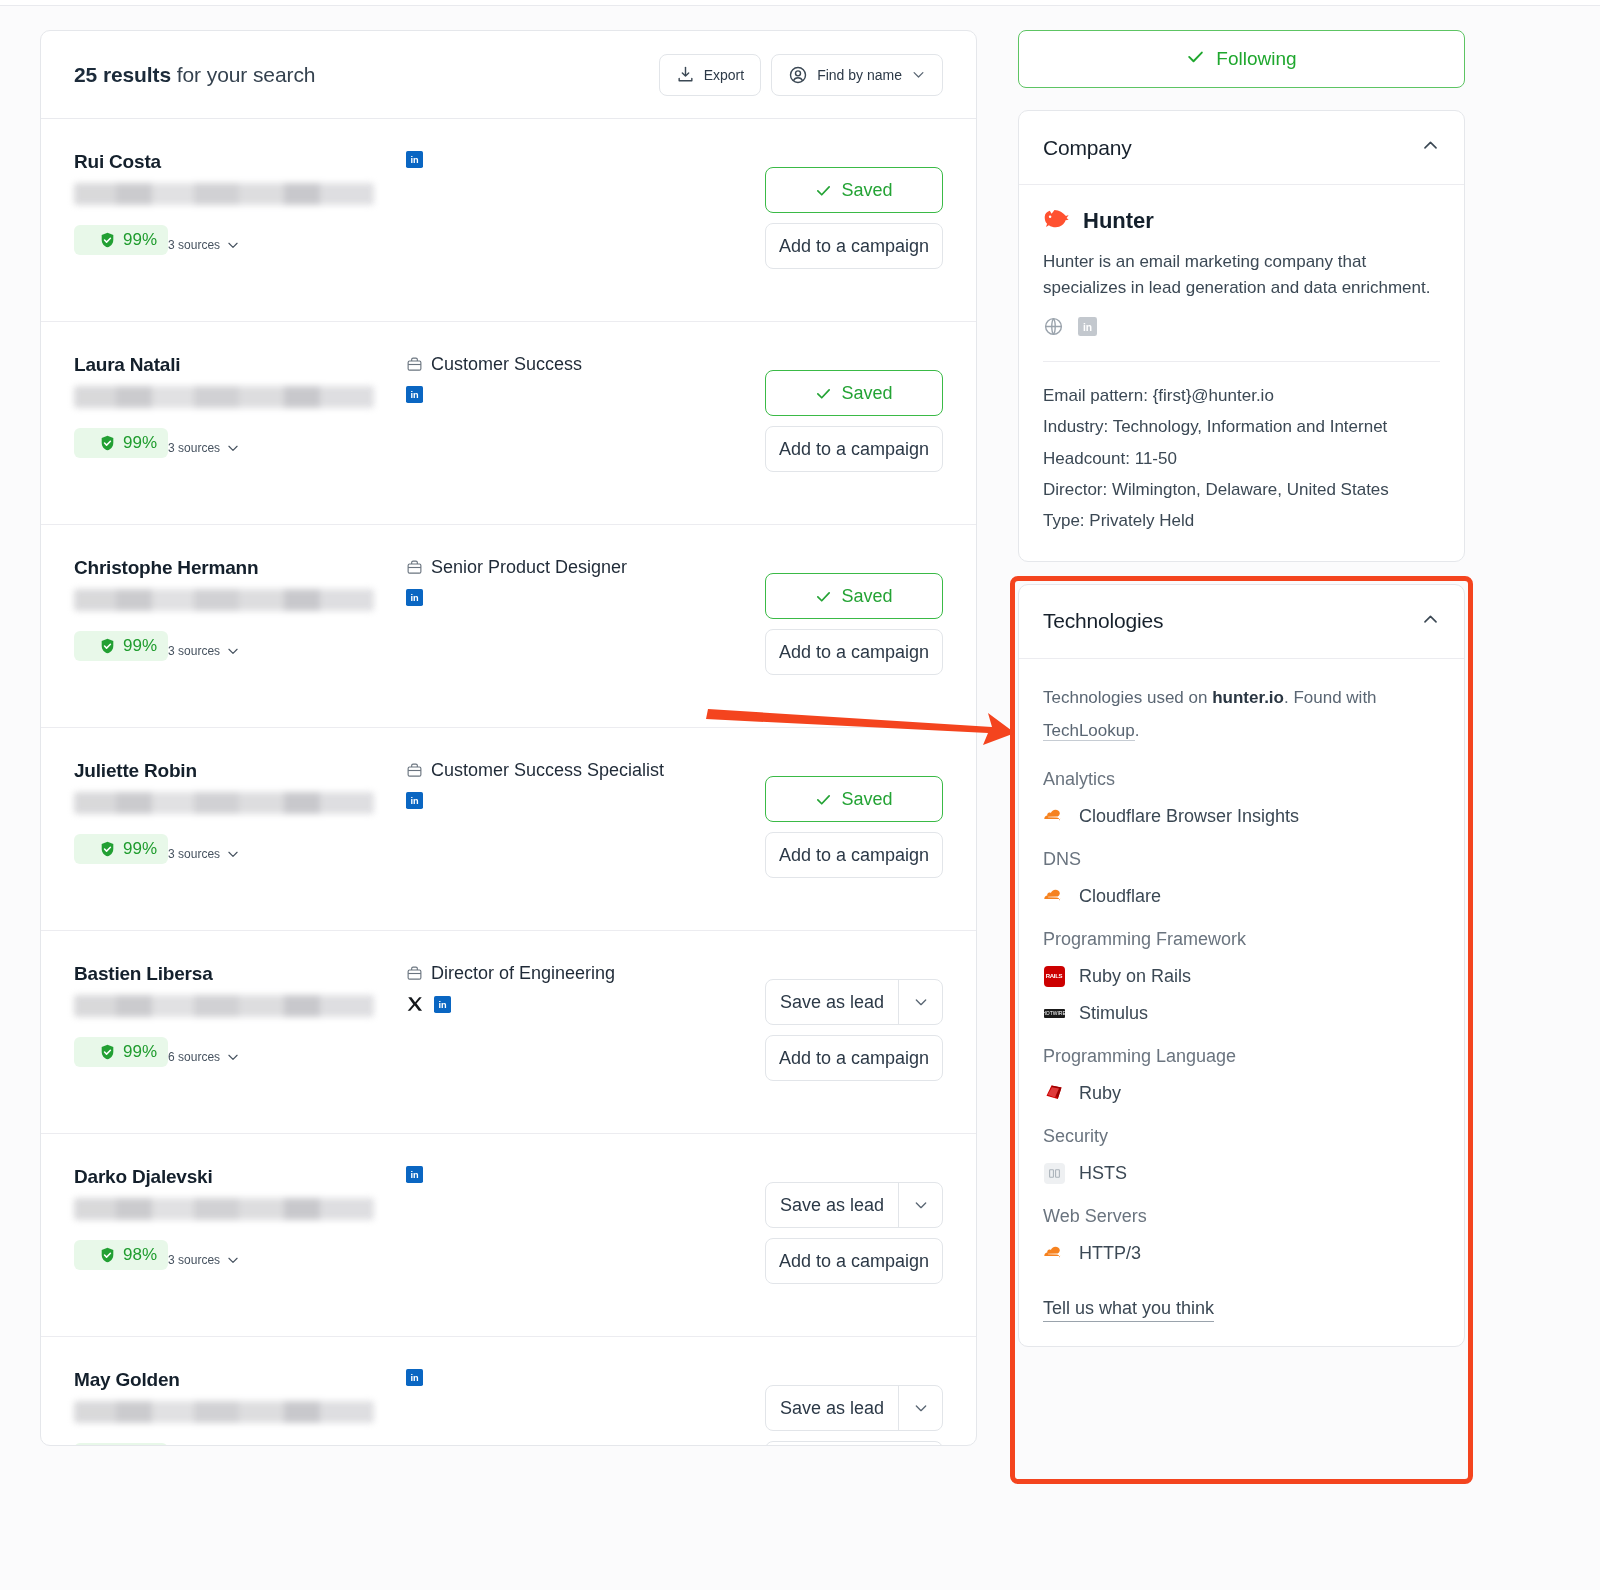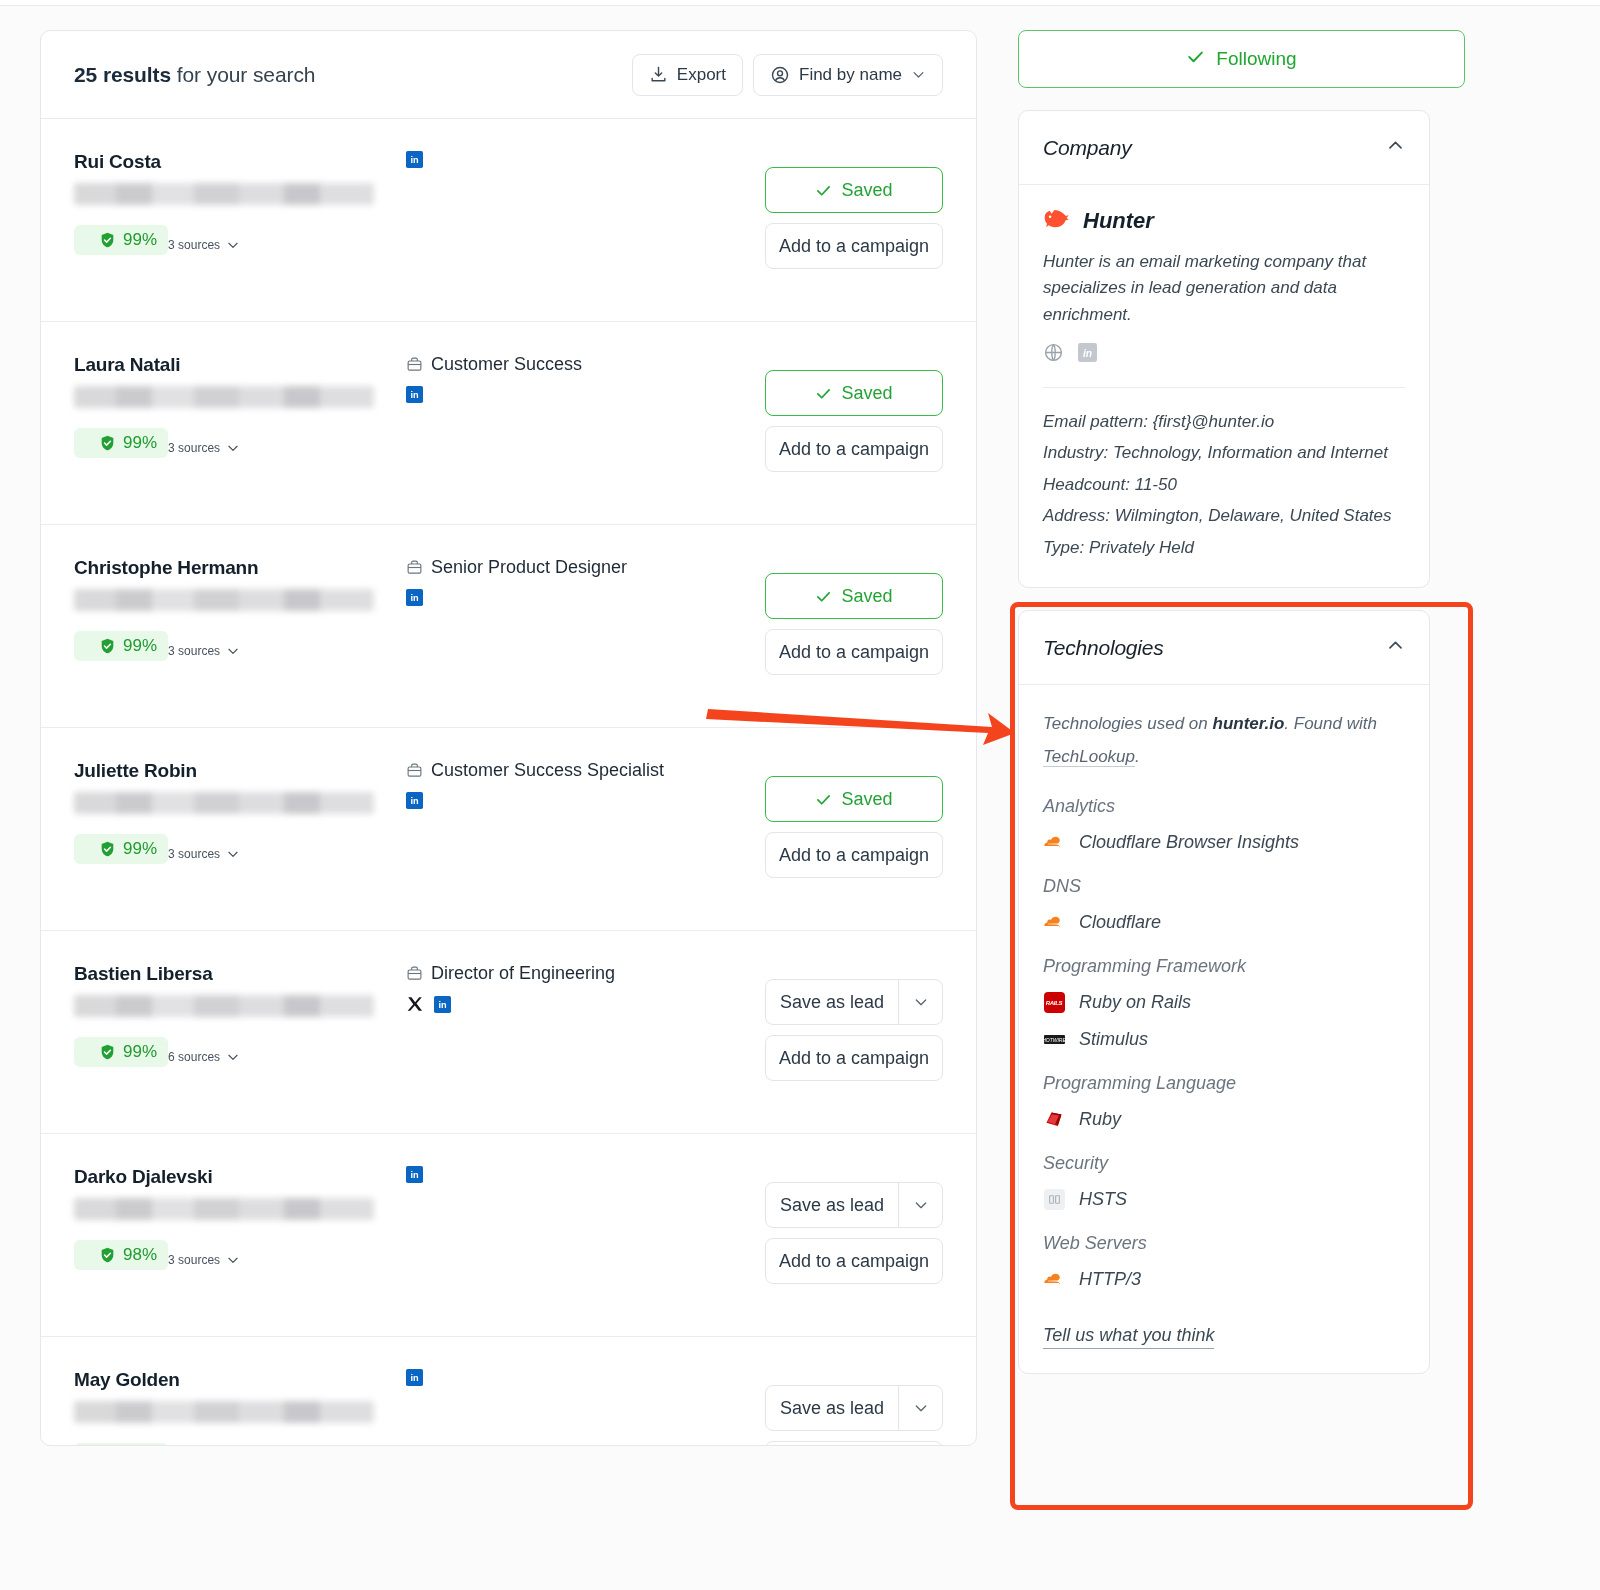--- a/index.html
+++ b/index.html
@@ -27,21 +27,21 @@
     height: 88px; border-bottom: 1px solid #e9eaee;
     display: flex; align-items: center; padding: 0 33px;
   }
   .results-count { font-size: 21px; color: #1c2b3a; letter-spacing: -0.1px; }
   .results-count b { font-weight: 700; }
   .results-count .dim { font-weight: 400; color: #35424f; }
   .header-actions { margin-left: auto; display: flex; gap: 10px; }
   .hbtn {
     height: 42px; border: 1px solid #e2e5e9; border-radius: 8px; background: #fff;
     display: flex; align-items: center; gap: 9px; padding: 0 16px;
-    font-size: 17px; color: #2c3947; cursor: pointer; white-space: nowrap;
+    font-size: 14px; color: #2c3947; cursor: pointer; white-space: nowrap;
   }
   .hbtn svg { display: block; }
 
   
   .row {
     height: 203px; border-bottom: 1px solid #ececf0;
     position: relative; padding: 0 33px;
   }
   .row:last-child { border-bottom: none; }
   .col-name { position: absolute; left: 33px; top: 32px; width: 300px; }
@@ -92,22 +92,22 @@
   }
 
   
   .side { position: absolute; left: 1018px; top: 30px; width: 447px; }
   .follow-btn {
     height: 58px; width: 447px; border: 1px solid #5dc463; border-radius: 8px;
     background: #fff; color: #1fa72e; font-size: 19px;
     display: flex; align-items: center; justify-content: center; gap: 11px; cursor: pointer;
   }
   .panel {
-    margin-top: 22px; width: 412px; background: #fff;
-    border: 1px solid #e5e7eb; border-radius: 10px; overflow: hidden; font-style: italic;
+    margin-top: 22px; width: 447px; background: #fff;
+    border: 1px solid #e5e7eb; border-radius: 10px; overflow: hidden;
   }
   .panel-head {
     height: 74px; padding: 0 24px; display: flex; align-items: center;
     border-bottom: 1px solid #ececf0; cursor: pointer;
   }
   .panel-title { font-size: 21px; color: #17212c; letter-spacing: -0.2px; }
   .panel-head .chev { margin-left: auto; }
   .panel-body { padding: 22px 24px 24px 24px; }
 
   .company-row { display: flex; align-items: center; gap: 13px; }
@@ -527,21 +527,21 @@
           </div>
           <div>
             <span>Industry:</span>
             <span>Technology, Information and Internet</span>
           </div>
           <div>
             <span>Headcount:</span>
             <span>11-50</span>
           </div>
           <div>
-            <span>Address:</span>
+            <span>Director:</span>
             <span>Wilmington, Delaware, United States</span>
           </div>
           <div>
             <span>Type:</span>
             <span>Privately Held</span>
           </div>
         </div>
       </div>
     </div>
 

